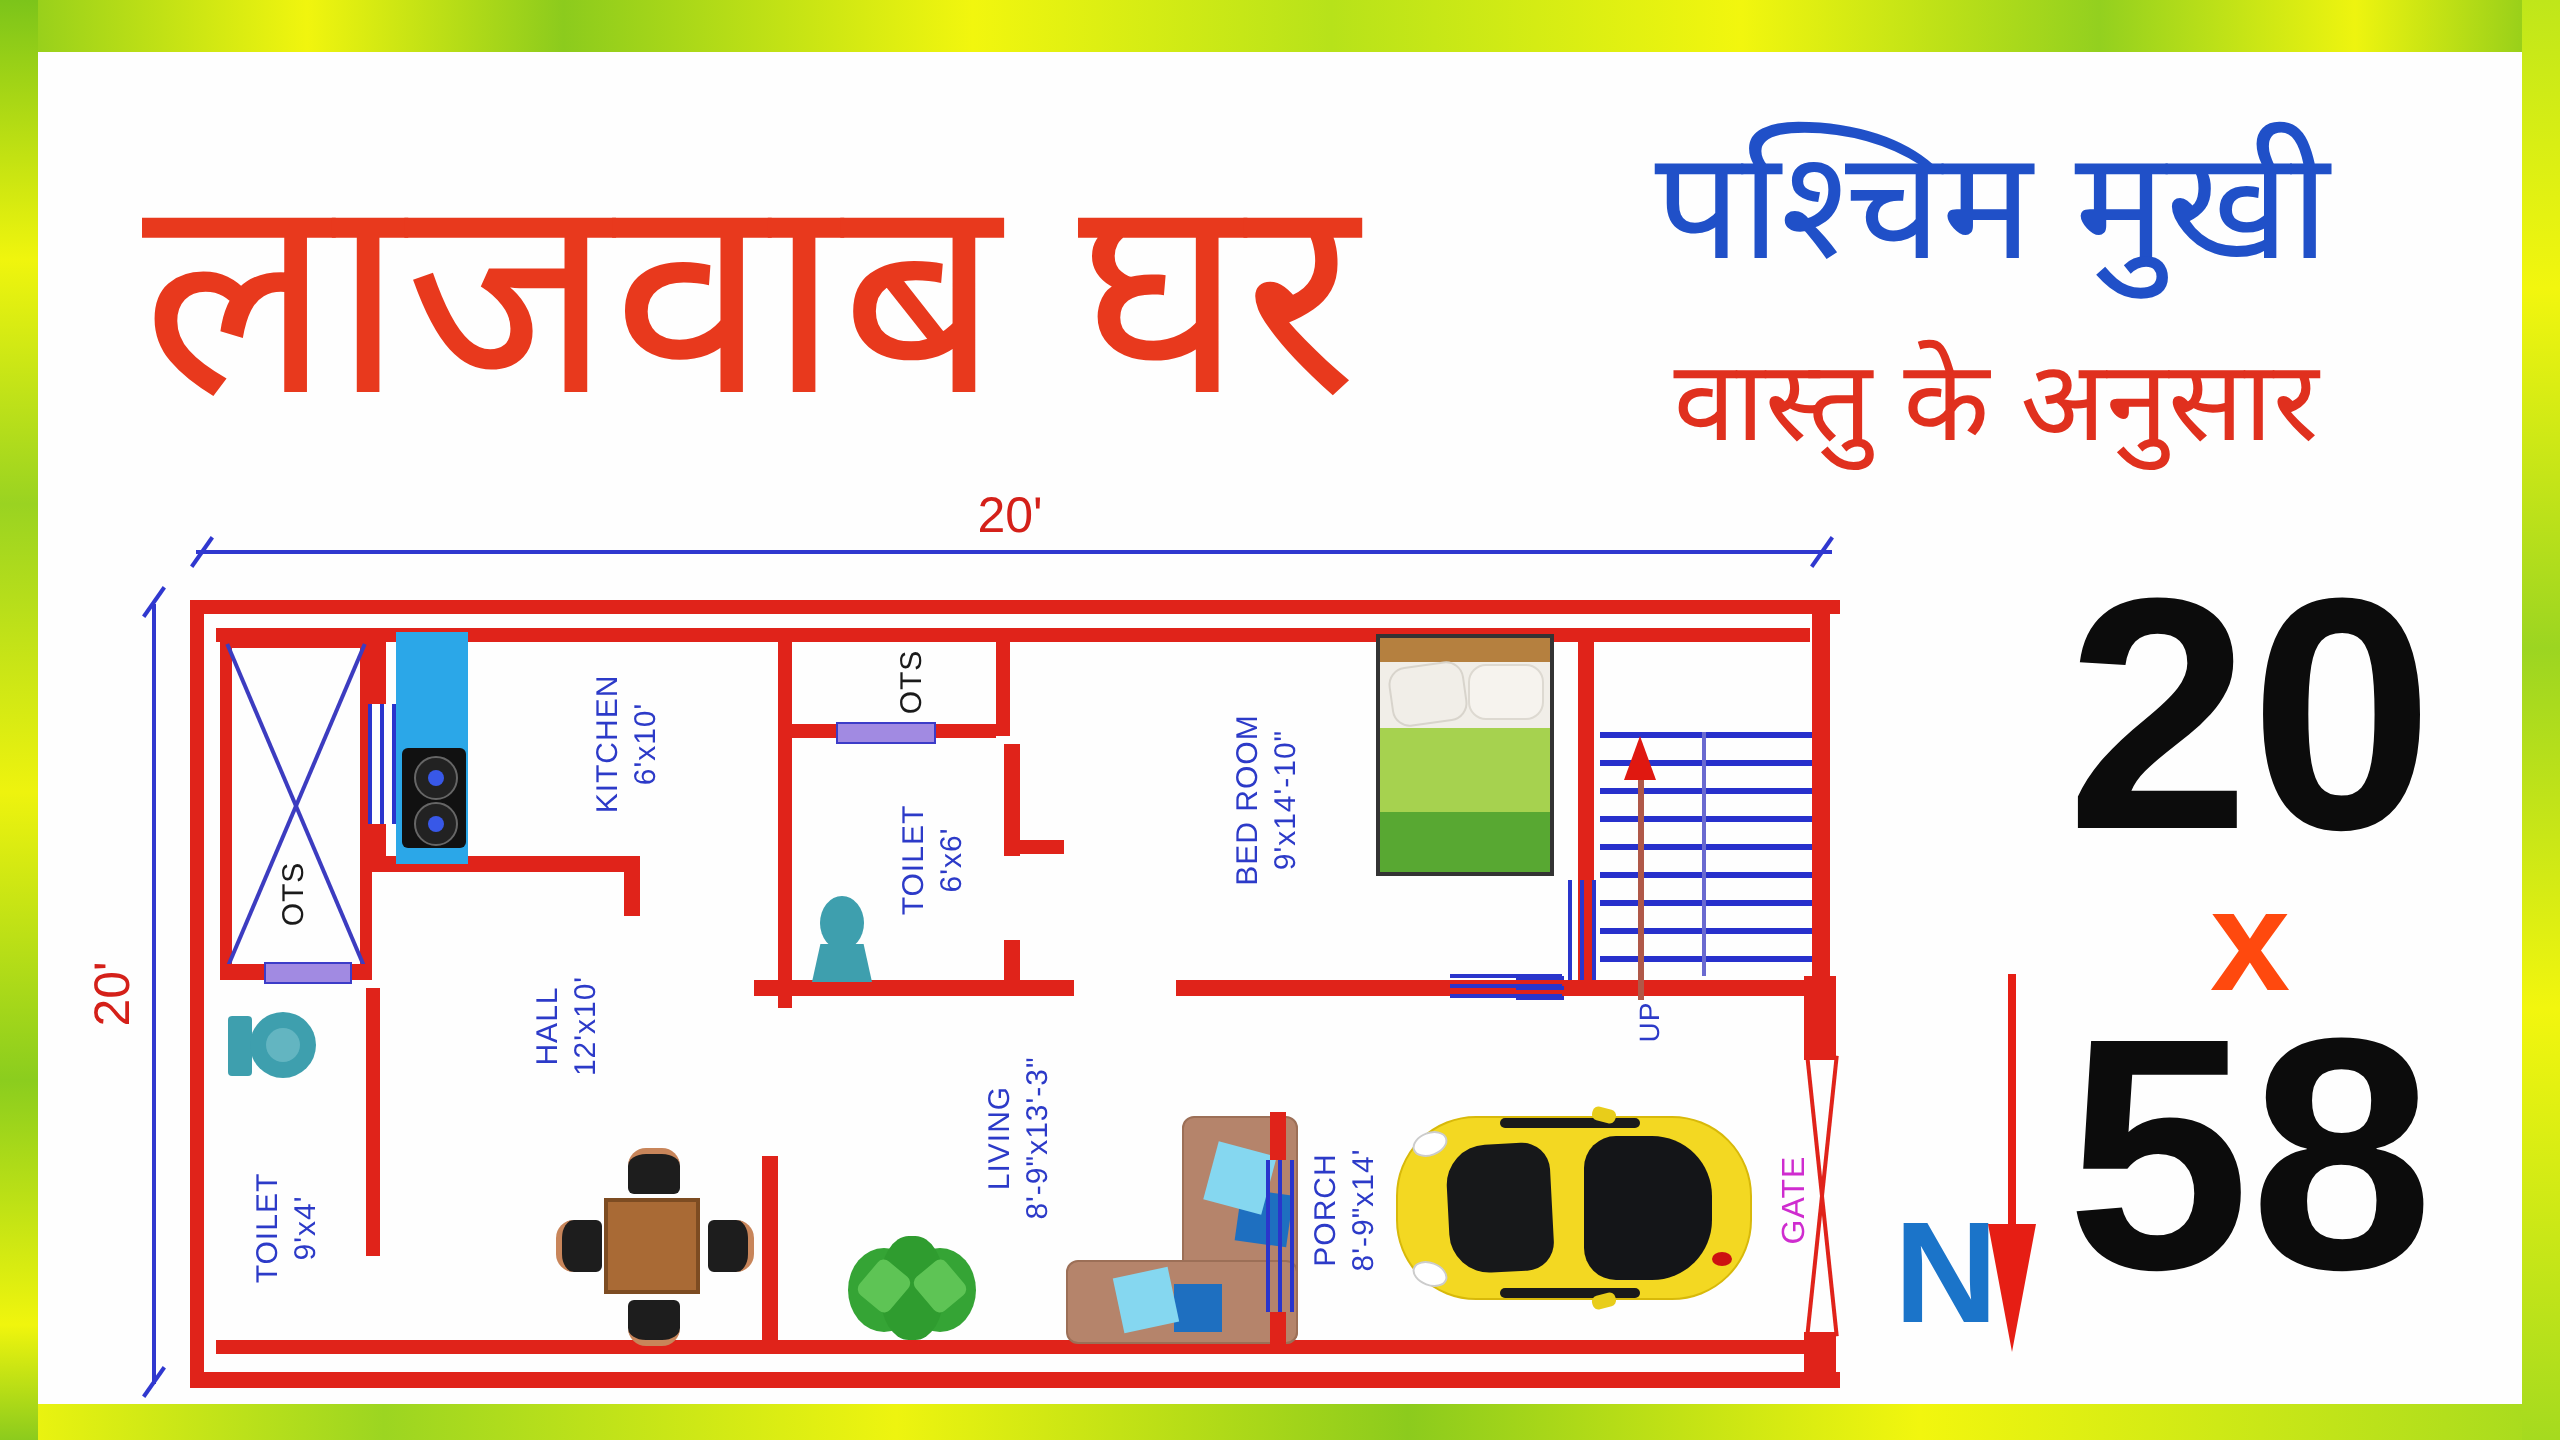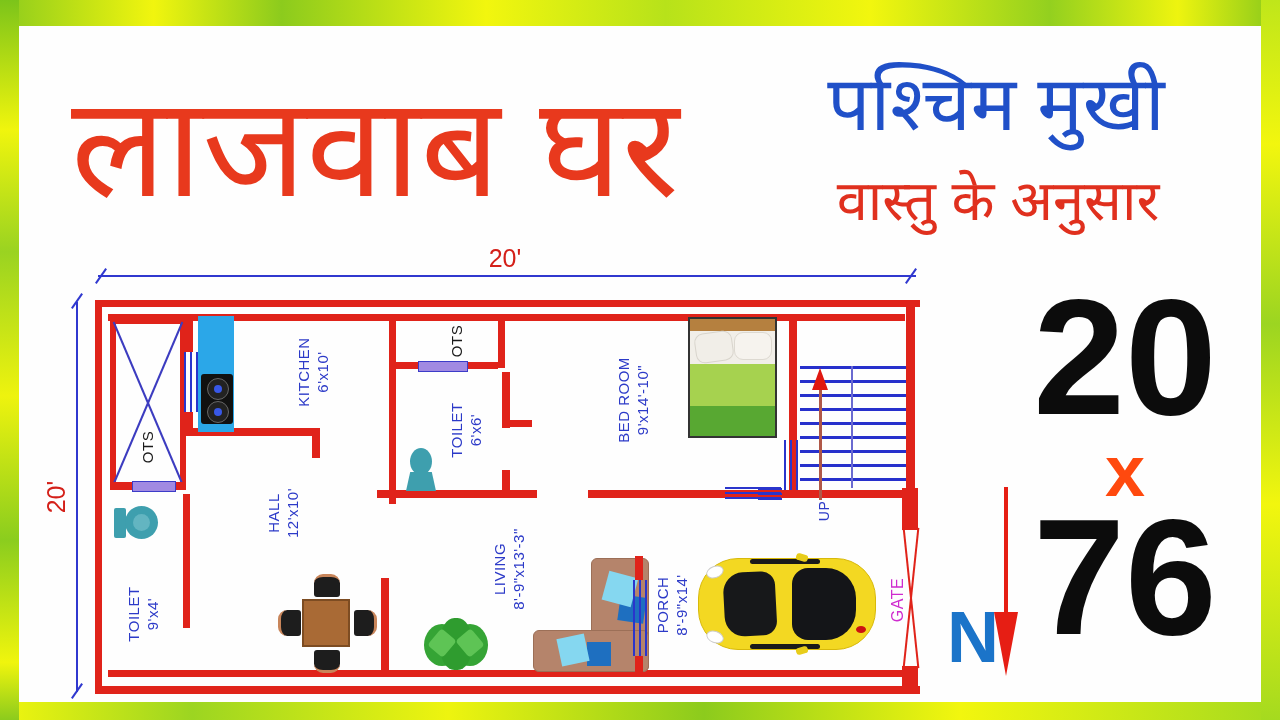--- a/index.html
+++ b/index.html
@@ -201,17 +201,17 @@
   <div class="abs" style="left:94px;top:10px;width:64px;height:72px;background:#141518;border-radius:16px 30px 30px 16px;"></div>
   <div class="abs" style="left:8px;top:8px;width:16px;height:10px;background:#fff;border:1px solid #ccc;border-radius:50%;transform:rotate(-20deg);"></div>
   <div class="abs" style="left:8px;top:73px;width:16px;height:10px;background:#fff;border:1px solid #ccc;border-radius:50%;transform:rotate(20deg);"></div>
   <div class="abs" style="left:158px;top:68px;width:10px;height:7px;background:#cc1111;border-radius:50%;"></div>
   <div class="abs" style="left:98px;top:-4px;width:12px;height:7px;background:#e8cd1a;border-radius:3px;transform:rotate(15deg);"></div>
   <div class="abs" style="left:98px;top:89px;width:12px;height:7px;background:#e8cd1a;border-radius:3px;transform:rotate(-15deg);"></div>
 </div>
 
 <div class="bignum" style="top:280px;height:155px;font-size:165px;line-height:155px;">20</div>
 <div class="bignum" style="top:437px;height:68px;font-size:72px;line-height:68px;color:#ff490e;font-weight:700;">x</div>
-<div class="bignum" style="top:505px;height:145px;font-size:165px;line-height:145px;">76</div>
+<div class="bignum" style="top:505px;height:145px;font-size:165px;line-height:145px;">58</div>
 
 <div class="abs" style="left:938px;top:596px;width:70px;height:82px;font-size:72px;line-height:82px;font-weight:700;color:#1b74c9;text-align:center;">N</div>
 <div class="abs" style="left:1004px;top:487px;width:4px;height:130px;background:#e61e14;"></div>
 <div class="abs" style="left:994px;top:612px;width:0;height:0;border-left:12px solid rgba(0,0,0,0);border-right:12px solid rgba(0,0,0,0);border-top:64px solid #e61e14;"></div>
 
 </body></html>

